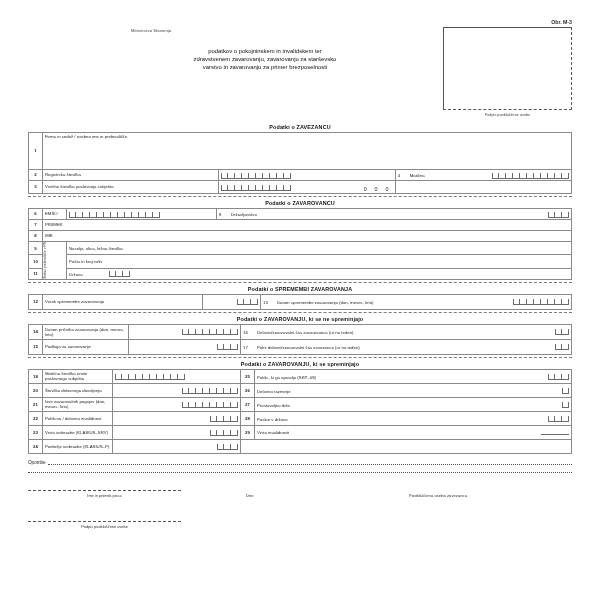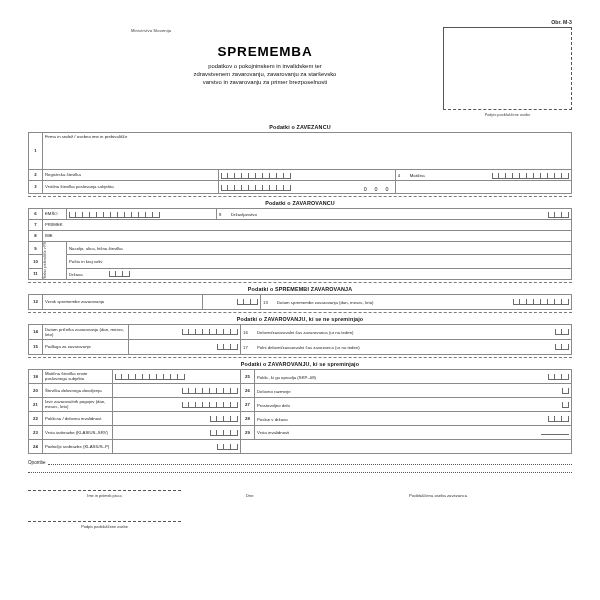--- a/index.html
+++ b/index.html
@@ -126,21 +126,20 @@
 </head>
 <body>
 
 <div class="page">
 
   <div class="hdr">
     <div class="ministry">Ministrstvo Slovenija</div>
     <div class="form-code">Obr. M-3</div>
 
     <div class="title-wrap">
-      <div class="title">SPREMEMBA</div>
       <div class="subtitle">
         <div>podatkov o pokojninskem in invalidskem ter</div>
         <div>zdravstvenem zavarovanju, zavarovanju za starševsko</div>
         <div>varstvo in zavarovanju za primer brezposelnosti</div>
       </div>
     </div>
 
     <div class="stampbox"></div>
     <div class="stampbox-cap">Podpis pooblaščene osebe</div>
   </div>

